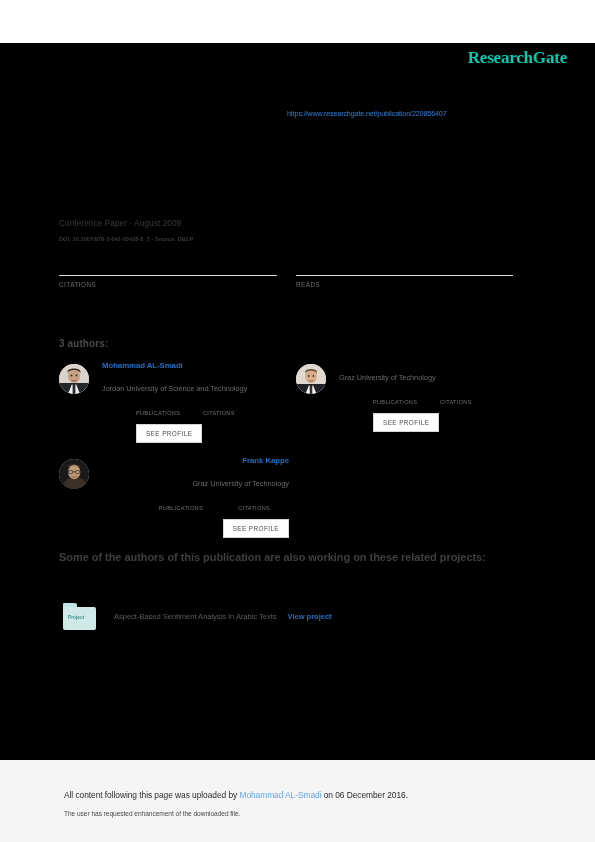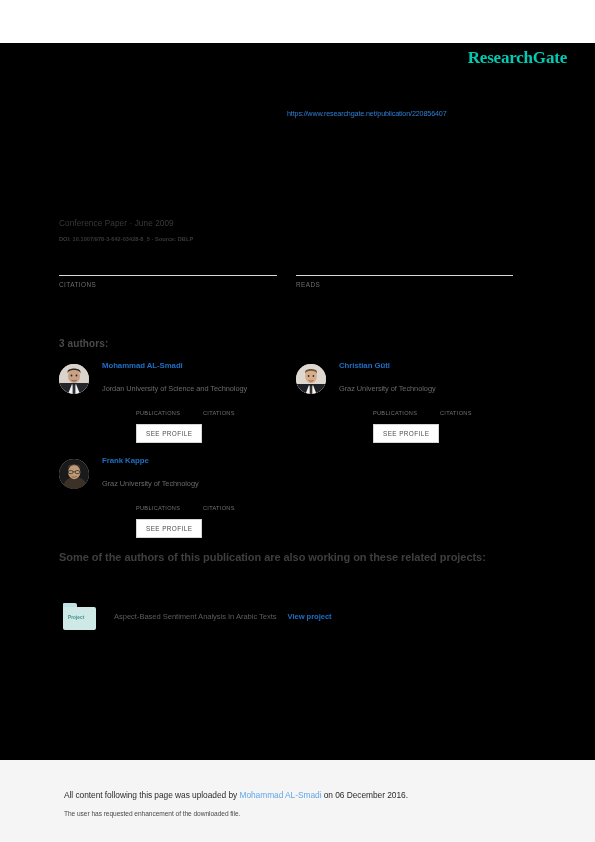--- a/index.html
+++ b/index.html
@@ -122,21 +122,21 @@
     left: 59px;
     font-size: 10px;
     font-weight: bold;
     color: #4a4a4a;
     letter-spacing: 0.1px;
   }
 
   .author-card { position: absolute; width: 230px; }
   .author-0 { top: 360px; left: 59px; }
   .author-1 { top: 360px; left: 296px; }
-  .author-2 { top: 455px; left: 59px; }
+  .author-2 { top: 455px; left: 59px; text-align: right; }
 
   .author-avatar {
     position: absolute;
     top: 4px; left: 0;
     width: 30px; height: 30px;
     border-radius: 50%;
     overflow: hidden;
     background: #cfcac4;
   }
   .author-avatar svg { display: block; width: 30px; height: 30px; }
@@ -294,21 +294,21 @@
   <div class="top-strip"></div>
 
   <div class="body-dark"></div>
 
   <div class="rg-logo">ResearchGate</div>
 
   <div class="pub-url">https://www.researchgate.net/publication/220856407</div>
 
   <div class="paper-title"></div>
 
-  <div class="pub-type">Conference Paper · June 2009</div>
+  <div class="pub-type">Conference Paper · August 2009</div>
   <div class="pub-doi">DOI: 10.1007/978-3-642-03428-8_5 · Source: DBLP</div>
 
   <div class="stat-block stat-citations">
     <div class="stat-value"></div>
     <div class="stat-rule"></div>
     <div class="stat-label">CITATIONS</div>
   </div>
 
   <div class="stat-block stat-reads">
     <div class="stat-value"></div>
@@ -357,21 +357,20 @@
         <path d="M9.5 30 L13 21 L15 24 L17 21 L20.5 30 Z" fill="#f4f4f4"></path>
         <rect x="13.7" y="22" width="2.6" height="8" fill="#3a3026"></rect>
         <ellipse cx="15" cy="12.4" rx="5.9" ry="6.8" fill="#d8ad8c"></ellipse>
         <path d="M9.2 10.2 C9.6 5.6 20.6 5.6 20.9 10.2 L20.9 7.8 C20.9 4.2 9.2 4.2 9.2 7.8 Z" fill="#6b5436"></path>
         <ellipse cx="12.6" cy="12" rx="0.85" ry="0.95" fill="#332a21"></ellipse>
         <ellipse cx="17.4" cy="12" rx="0.85" ry="0.95" fill="#332a21"></ellipse>
         <path d="M12.6 16.4 Q15 18.1 17.4 16.4" stroke="#8a6145" stroke-width="0.85" fill="none"></path>
       </svg>
     </div>
     <div class="author-body">
-      <div class="author-name">Christian Gütl</div>
       <div class="author-affil">Graz University of Technology</div>
       <div class="author-stats">
         <div class="author-stat">
           <div class="author-stat-value"></div>
           <div class="author-stat-label">PUBLICATIONS</div>
         </div>
         <div class="author-stat">
           <div class="author-stat-value"></div>
           <div class="author-stat-label">CITATIONS</div>
         </div>

